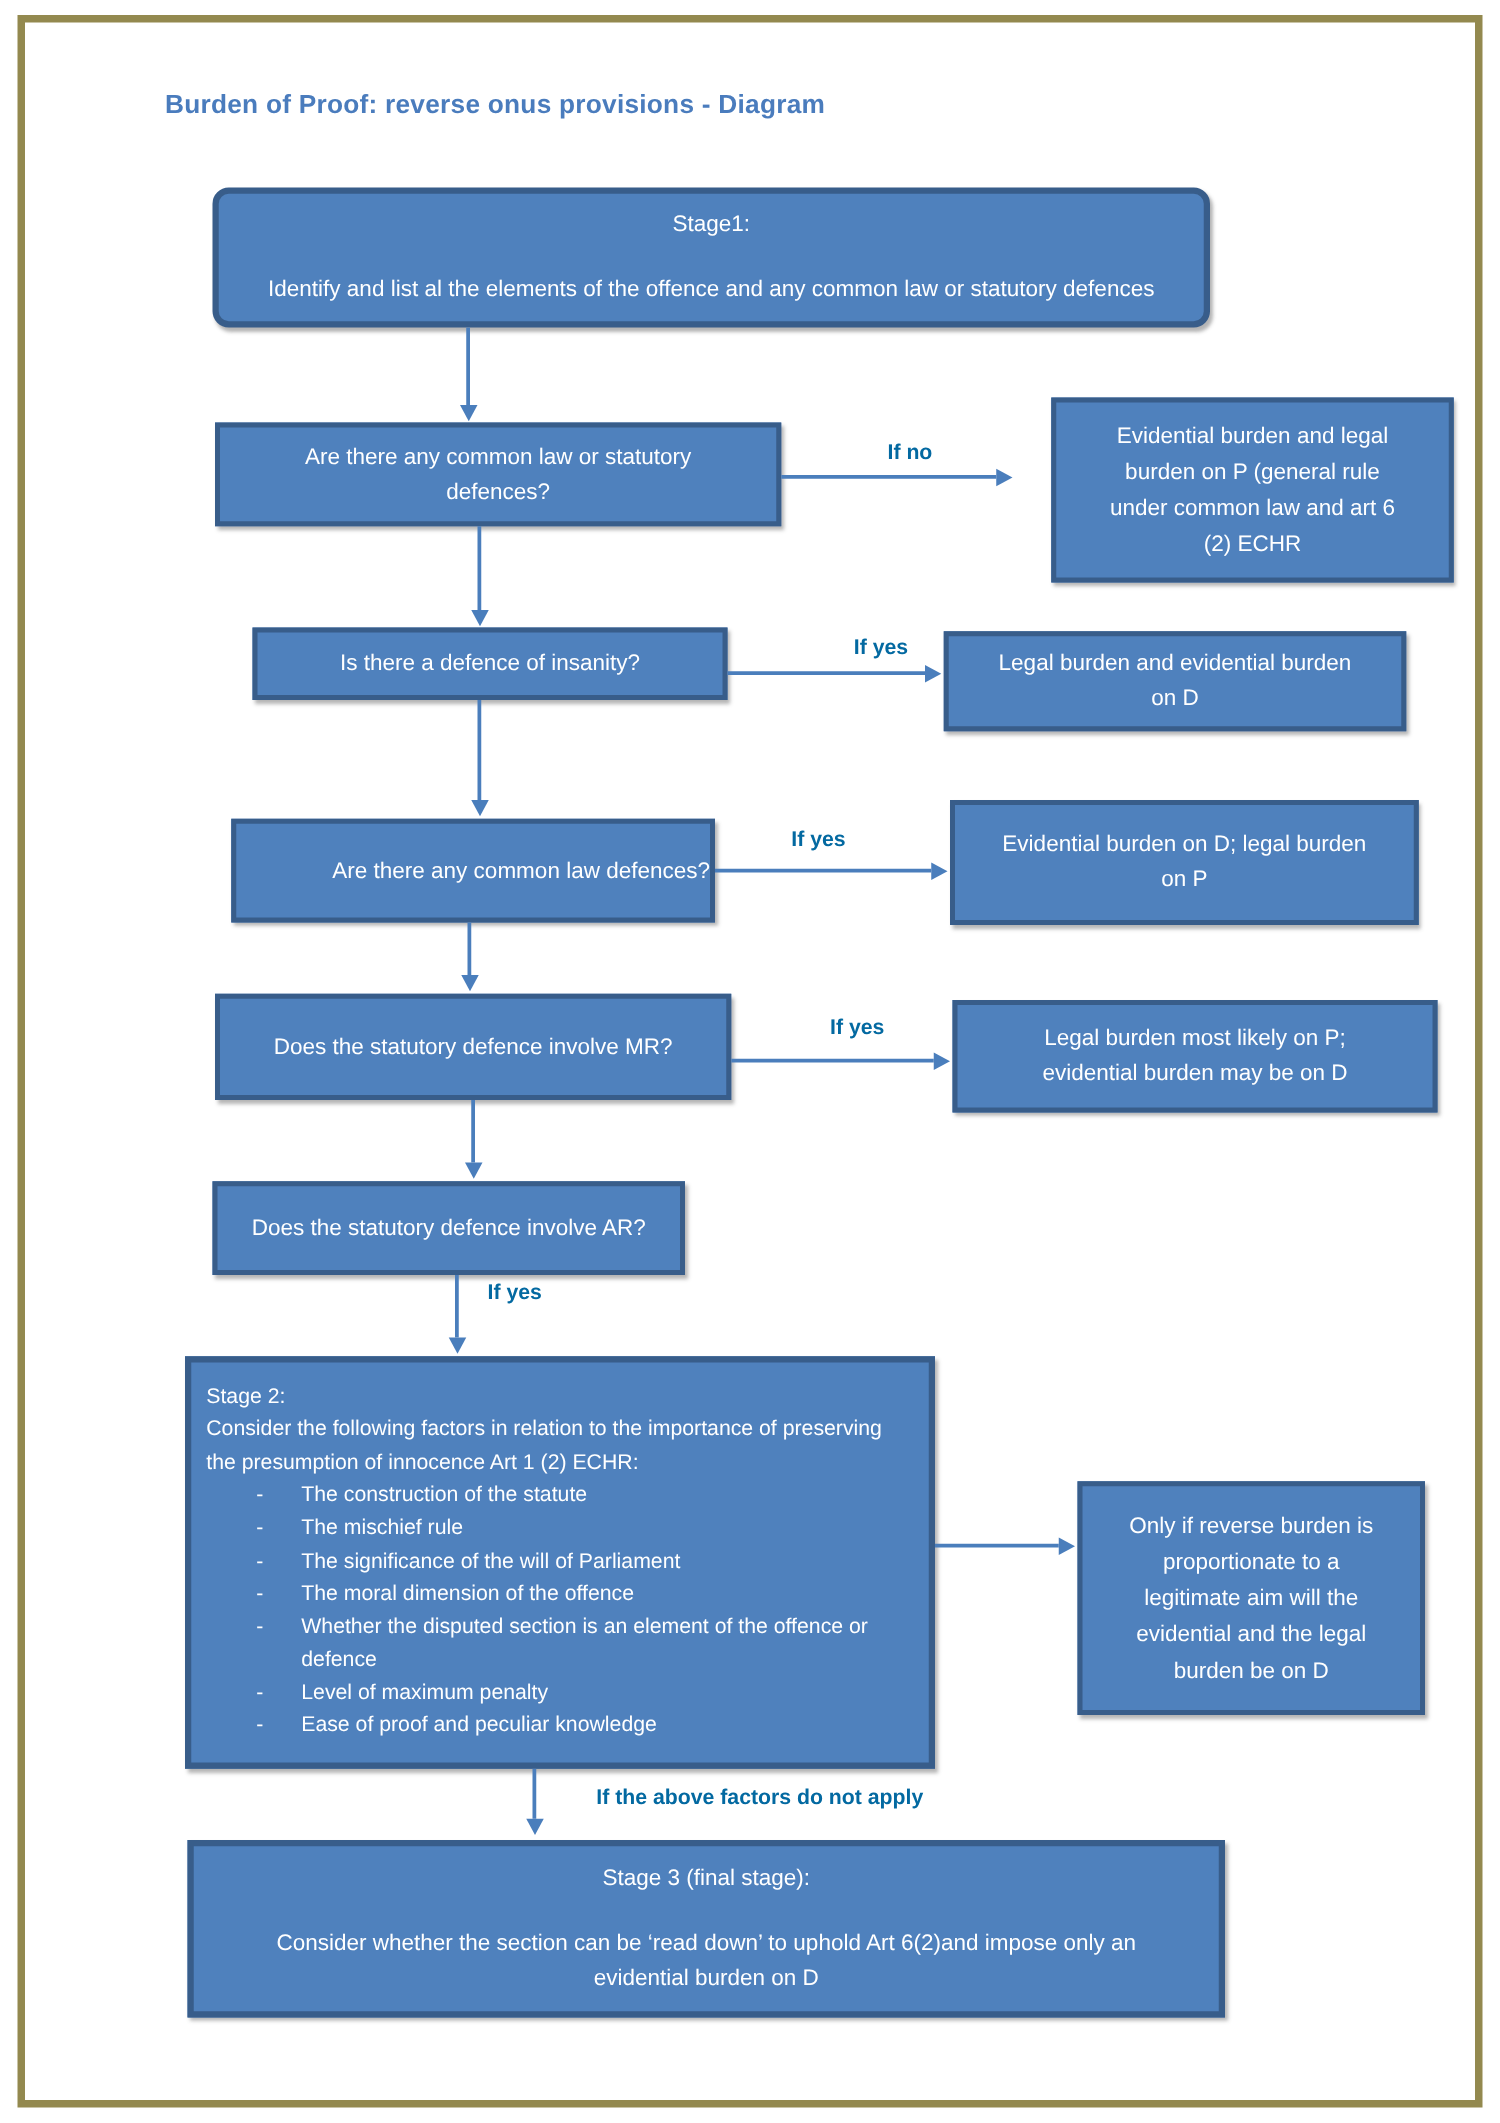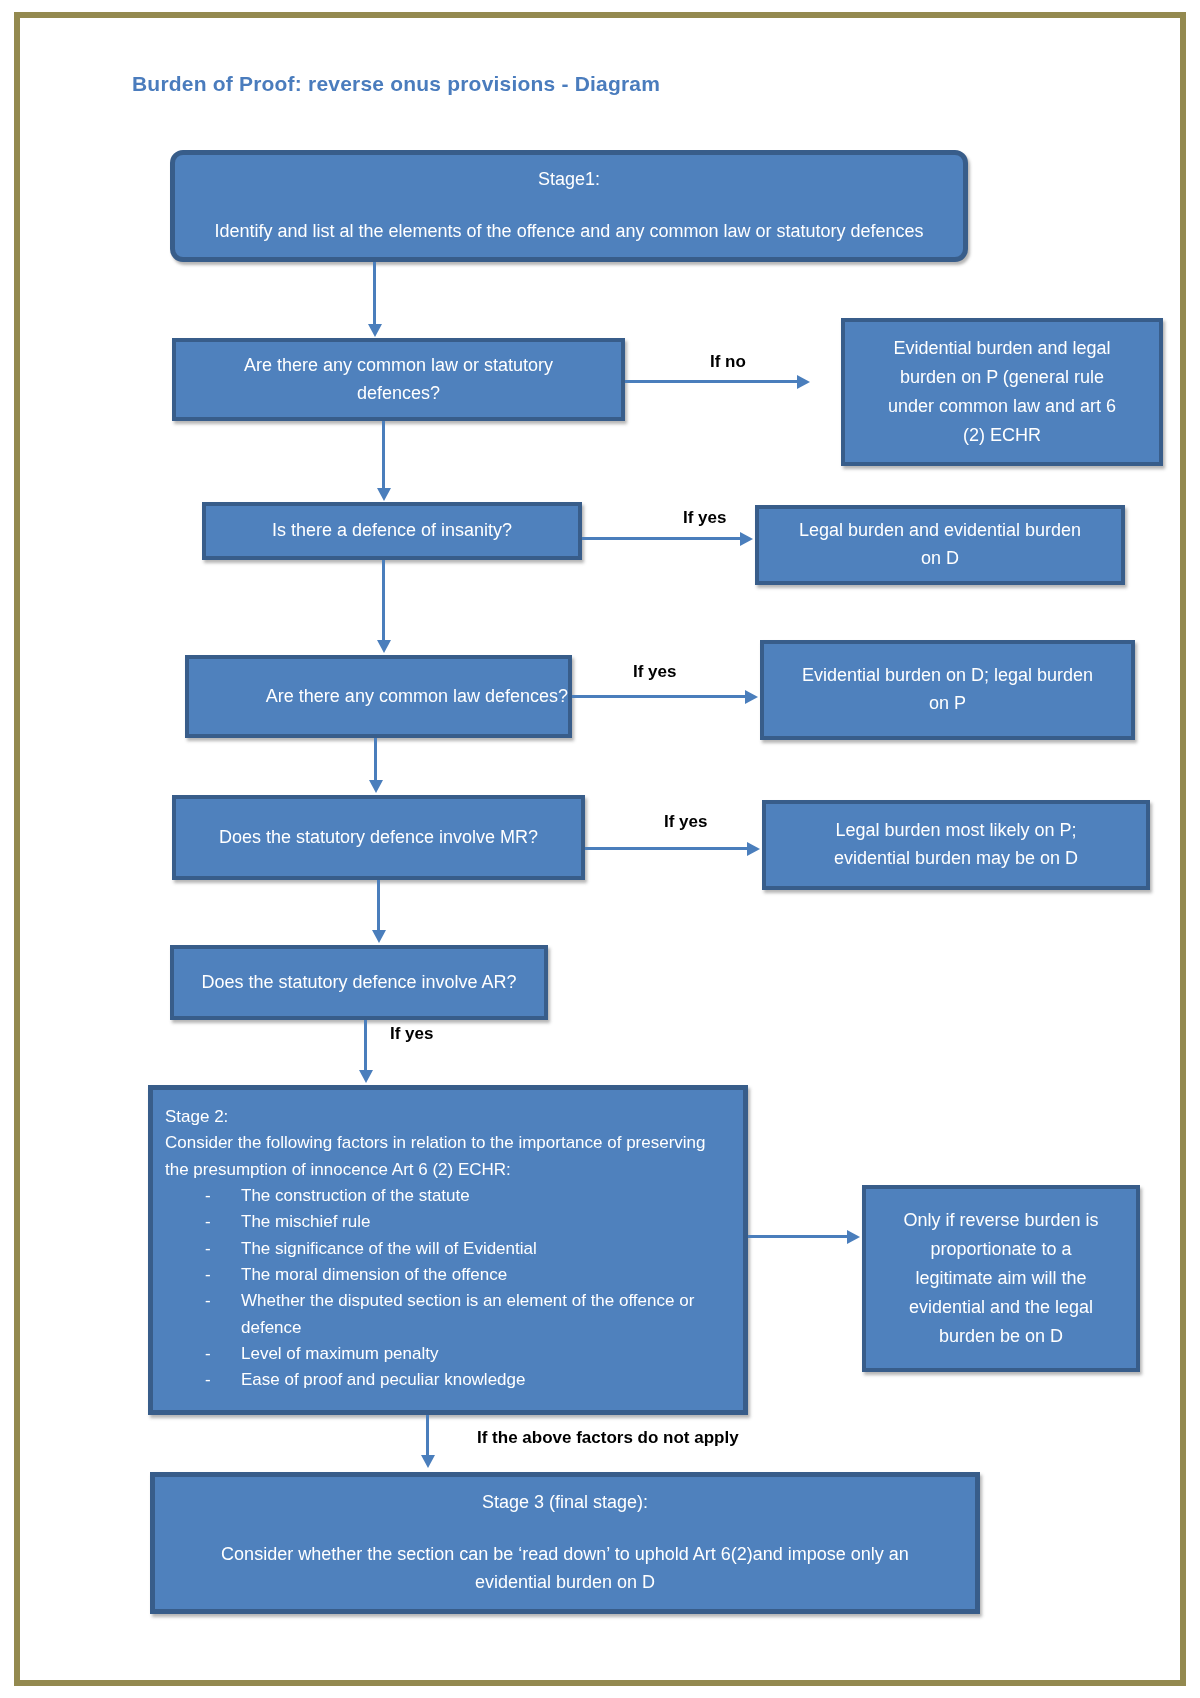--- a/index.html
+++ b/index.html
@@ -28,21 +28,21 @@
   .stage2 {
     align-items:stretch; justify-content:flex-start; text-align:left;
     padding:14px 14px 0 12px; font-size:17px; line-height:1.55;
   }
   .s2heading { font-weight:normal; }
   .s2list { list-style:none; margin:0; padding:0; }
   .s2list li { display:flex; padding-left:40px; }
   .s2list .dash { width:36px; flex:none; }
   .s2list .ftext { flex:1; }
   .label {
-    position:absolute; font-weight:bold; color:#000000; font-size:17px; white-space:nowrap;
+    position:absolute; font-weight:bold; color:#0369a1; font-size:17px; white-space:nowrap;
   }
   
   .av { position:absolute; width:3px; background:#4a7ebc; }
   .av::after {
     content:""; position:absolute; left:50%; bottom:-13px; transform:translateX(-50%);
     border-left:7px solid transparent; border-right:7px solid transparent;
     border-top:13px solid #4a7ebc;
   }
   .ah { position:absolute; height:3px; background:#4a7ebc; }
   .ah::after {
@@ -119,33 +119,33 @@
   <div class="av" style="left:377px; top:880px; height:50px;"></div>
 
   <div class="fbox" style="left:170px; top:945px; width:378px; height:75px;">
     <span class="boxtext">Does the statutory defence involve AR?</span>
   </div>
   <div class="label" style="left:390px; top:1024px;">If yes</div>
   <div class="av" style="left:364px; top:1020px; height:50px;"></div>
 
   <div class="fbox stagebox stage2" style="left:148px; top:1085px; width:600px; height:330px;">
     <div class="s2heading">Stage 2:</div>
-    <div>Consider the following factors in relation to the importance of preserving the presumption of innocence Art 6 (2) ECHR:</div>
+    <div>Consider the following factors in relation to the importance of preserving the presumption of innocence Art 1 (2) ECHR:</div>
     <ul class="s2list">
       <li>
           <span class="dash">-</span>
           <span class="ftext">The construction of the statute</span>
         </li>
       <li>
           <span class="dash">-</span>
           <span class="ftext">The mischief rule</span>
         </li>
       <li>
           <span class="dash">-</span>
-          <span class="ftext">The significance of the will of Evidential</span>
+          <span class="ftext">The significance of the will of Parliament</span>
         </li>
       <li>
           <span class="dash">-</span>
           <span class="ftext">The moral dimension of the offence</span>
         </li>
       <li>
           <span class="dash">-</span>
           <span class="ftext">Whether the disputed section is an element of the offence or defence</span>
         </li>
       <li>

